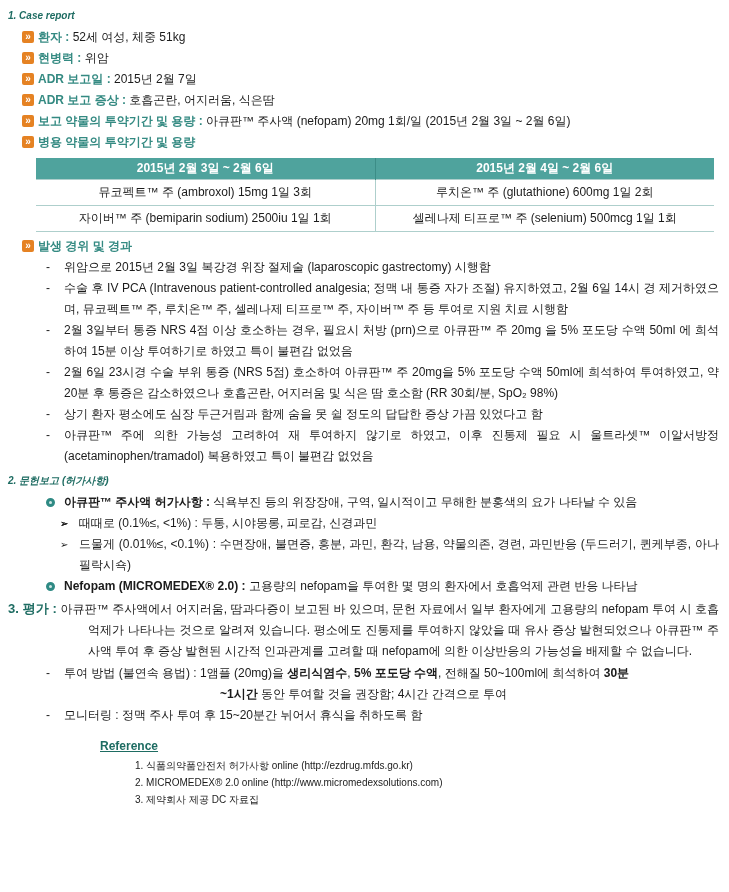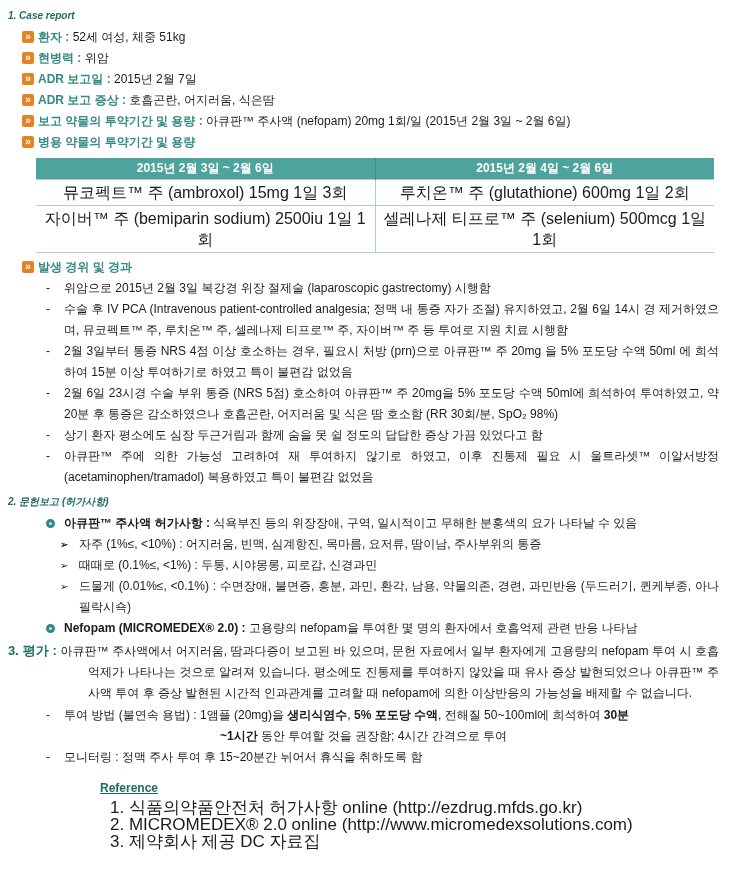--- a/index.html
+++ b/index.html
@@ -32,21 +32,21 @@
     border-collapse:collapse;margin:5px 0 4px 28px;width:678px;
     table-layout:fixed;
   }
   table.ctab th{
     background:#4FA39D;color:#ffffff;font-weight:bold;font-size:12px;
     padding:0 4px;height:18px;text-align:center;
     border-right:1px solid #3C8D87;
   }
   table.ctab th:last-child{border-right:none;}
   table.ctab td{
-    padding:2px 4px;height:18px;text-align:center;font-size:16px;
+    padding:2px 4px;height:18px;text-align:center;font-size:12px;
     border-top:1px solid #AECFCC;border-bottom:1px solid #AECFCC;
     border-right:1px solid #AECFCC;background:#ffffff;
   }
   table.ctab td:last-child{border-right:none;}
 
   
   .dash-item{position:relative;padding-left:56px;line-height:21px;text-align:justify;}
   .dash-item .dash{position:absolute;left:38px;top:0;}
 
   
@@ -67,21 +67,21 @@
 
   .center-line{text-align:center;line-height:21px;}
   .b{font-weight:bold;}
 
   
   .ref{margin:10px 0 0 92px;}
   .ref-title{
     display:inline-block;font-weight:bold;color:#1E6C62;font-size:12px;
     text-decoration:underline;line-height:18px;margin-bottom:2px;
   }
-  .ref-item{margin-left:10px;font-size:17px;line-height:17px;color:#1b1b1b;}
+  .ref-item{margin-left:35px;font-size:10px;line-height:17px;color:#1b1b1b;}
 </style>
 </head>
 <body>
 
 <div class="doc">
 
   <div class="sec-title">1. Case report</div>
 
   <div class="blt">
     <span class="blt-icon">»</span>
@@ -167,21 +167,20 @@
   <div class="o-item">
     <span class="o-icon"></span>
     <span class="o-label">아큐판™ 주사액 허가사항 :</span>
     <span>식욕부진 등의 위장장애, 구역, 일시적이고 무해한 분홍색의 요가 나타날 수 있음</span>
   </div>
   <div class="arrow-item">
     <span class="arrow">➢</span>
   </div>
   <div class="arrow-item">
     <span class="arrow">➢</span>
-    <span>자주 (1%≤, &lt;10%) : 어지러움, 빈맥, 심계항진, 목마름, 요저류, 땀이남, 주사부위의 통증</span>
   </div>
   <div class="arrow-item">
     <span class="arrow">➢</span>
     <span>때때로 (0.1%≤, &lt;1%) : 두통, 시야몽롱, 피로감, 신경과민</span>
   </div>
   <div class="arrow-item">
     <span class="arrow">➢</span>
     <span>드물게 (0.01%≤, &lt;0.1%) : 수면장애, 불면증, 흥분, 과민, 환각, 남용, 약물의존, 경련, 과민반응 (두드러기, 퀸케부종, 아나필락시쇽)</span>
   </div>
   <div class="o-item">

